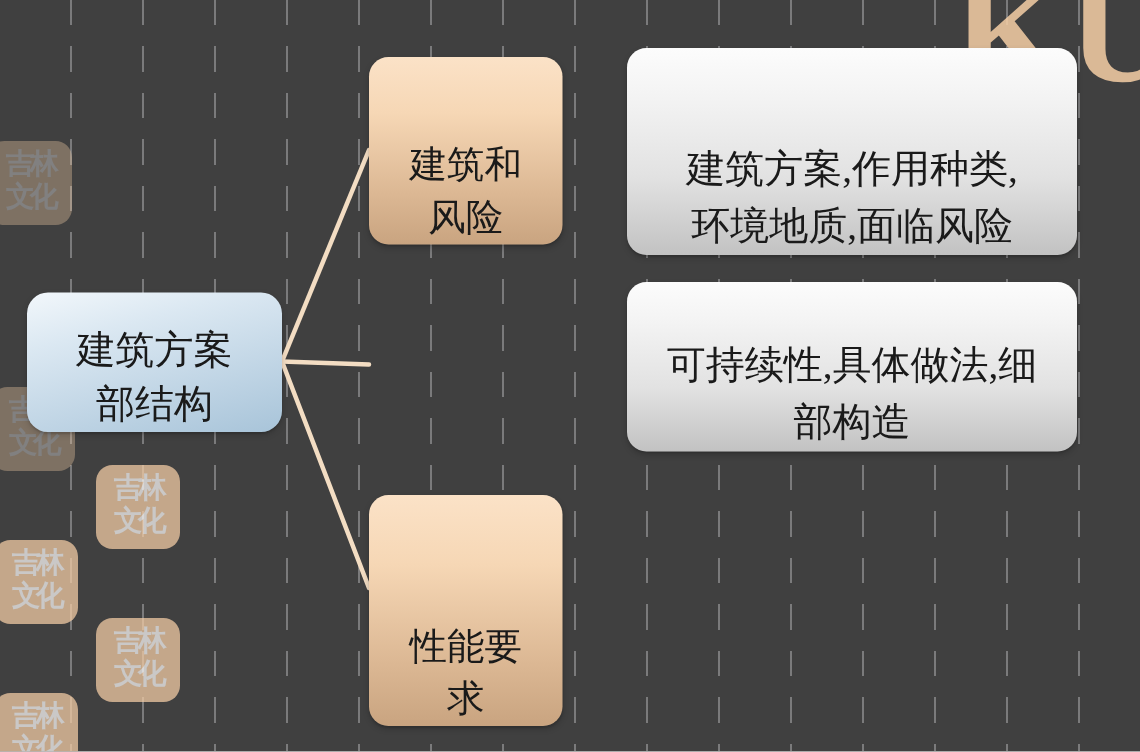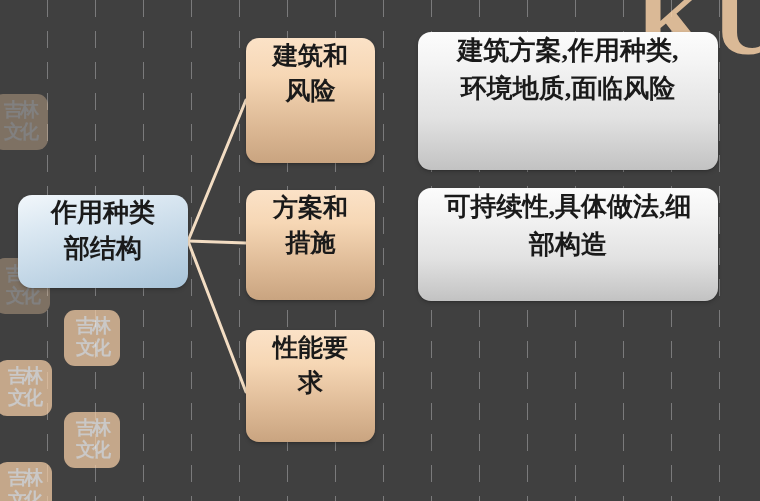--- a/index.html
+++ b/index.html
@@ -94,26 +94,26 @@
     inset: 0;
     z-index: 1;
     pointer-events: none;
   }
 
   
   .node {
     position: absolute;
     box-sizing: border-box;
     display: flex;
-    align-items: flex-start;
+    align-items: flex-end;
     justify-content: center;
     text-align: center;
     z-index: 2;
     color: #1a1a1a;
-    font-weight: bold;
+    font-weight: normal;
     font-family: "Liberation Serif", "DejaVu Serif", serif;
   }
   .node .lbl {
     display: block;
     width: 100%;
     white-space: pre-line;
   }
 
   
   .node-root {
@@ -133,21 +133,21 @@
     left: 246px;
     width: 129px;
     border-radius: 13px;
     font-size: 25px;
     line-height: 35px;
     background: linear-gradient(180deg, #fbe2c7 0%, #f6d7b5 30%, #dcb894 72%, #c9a480 100%);
     box-shadow: 0 2px 4px rgba(0,0,0,0.20), 0 1px 1px rgba(0,0,0,0.10);
   }
   .node-mid.r1 { top: 38px;  height: 125px; }
   .node-mid.r2 { top: 190px; height: 110px; }
-  .node-mid.r3 { top: 330px; height: 112px; }
+  .node-mid.r3 { top: 330px; height: 154px; }
 
   
   .node-detail {
     left: 418px;
     width: 300px;
     border-radius: 13px;
     font-size: 26px;
     line-height: 38px;
     padding: 0 8px;
     background: linear-gradient(180deg, #fcfcfc 0%, #f4f4f4 22%, #e2e2e2 62%, #c9c9c9 92%, #c2c2c2 100%);
@@ -193,32 +193,28 @@
 
   <svg class="connectors" width="760" height="501" viewBox="0 0 760 501">
     <g stroke="#f3ddc3" stroke-width="3" fill="none" stroke-linecap="round">
       <line x1="188" y1="241" x2="246" y2="100"></line>
       <line x1="188" y1="241" x2="246" y2="243"></line>
       <line x1="188" y1="241" x2="246" y2="392"></line>
     </g>
   </svg>
 
   <div class="node node-root">
-    <span class="lbl">作用种类
+    <span class="lbl">建筑方案
 部结构</span>
   </div>
 
   <div class="node node-mid r1">
     <span class="lbl">建筑和
 风险</span>
   </div>
-  <div class="node node-mid r2">
-    <span class="lbl">方案和
-措施</span>
-  </div>
   <div class="node node-mid r3">
     <span class="lbl">性能要
 求</span>
   </div>
 
   <div class="node node-detail r1">
     <span class="lbl">建筑方案,作用种类,
 环境地质,面临风险</span>
   </div>
   <div class="node node-detail r2">

